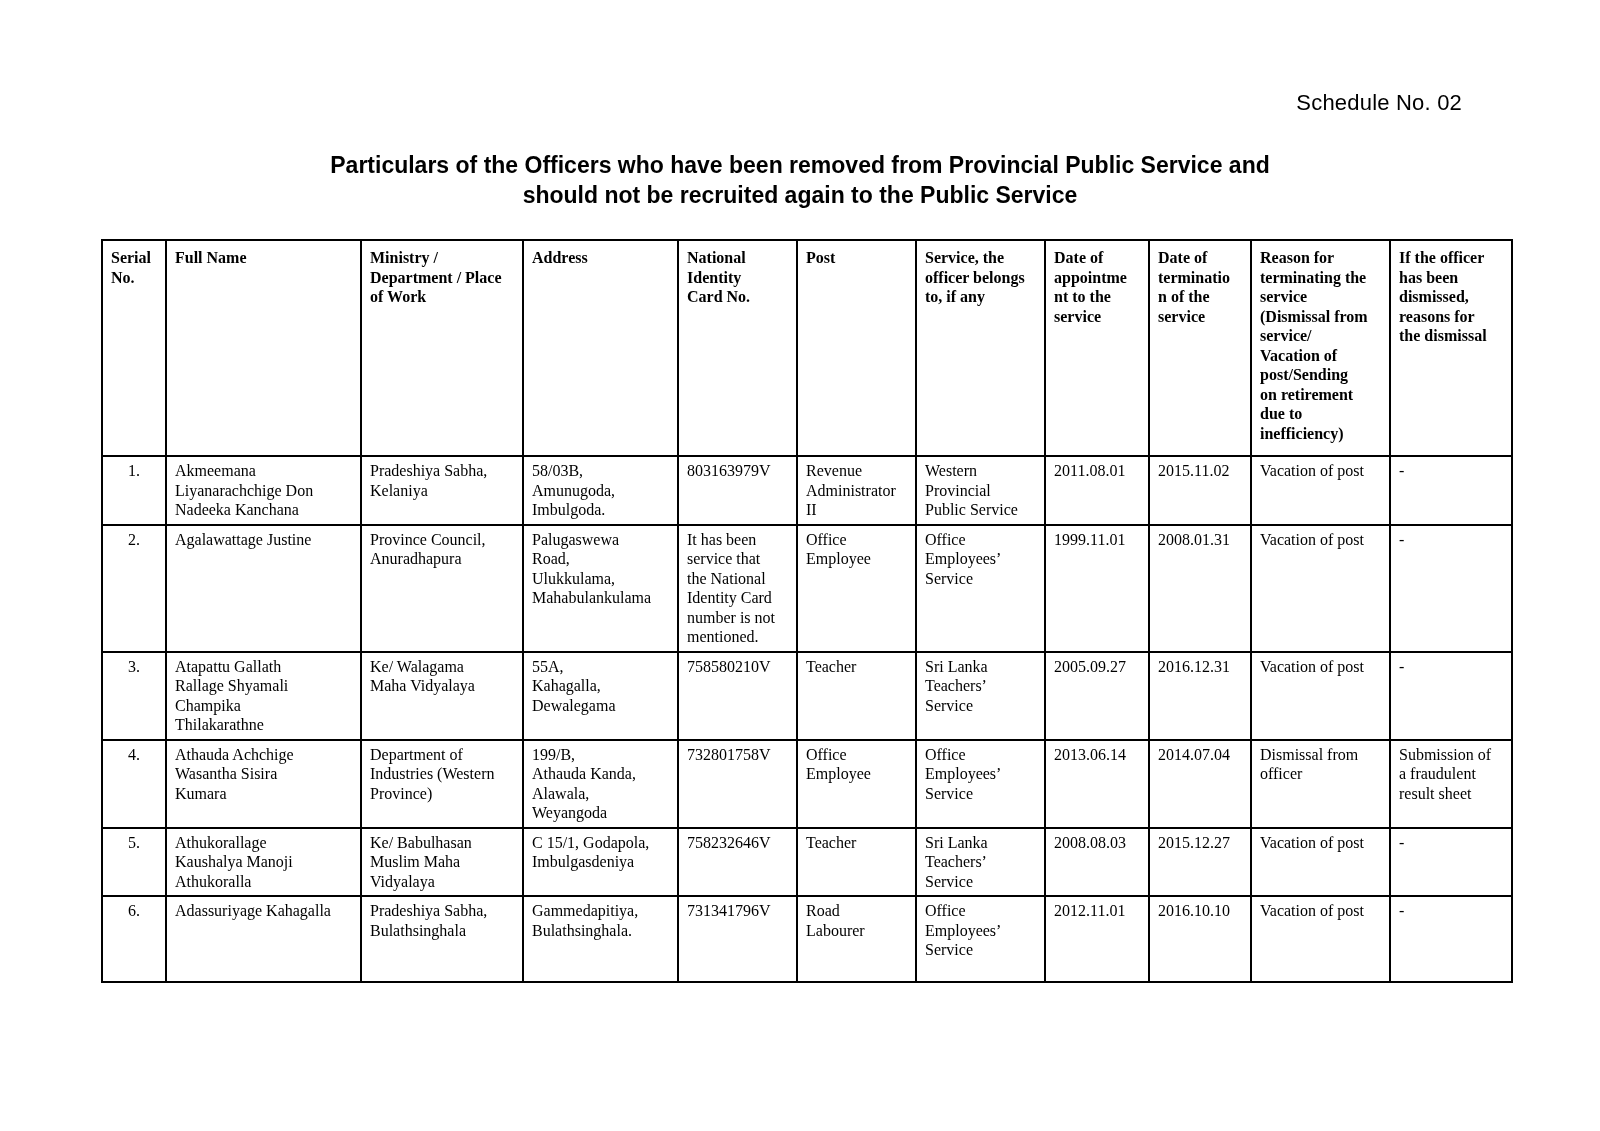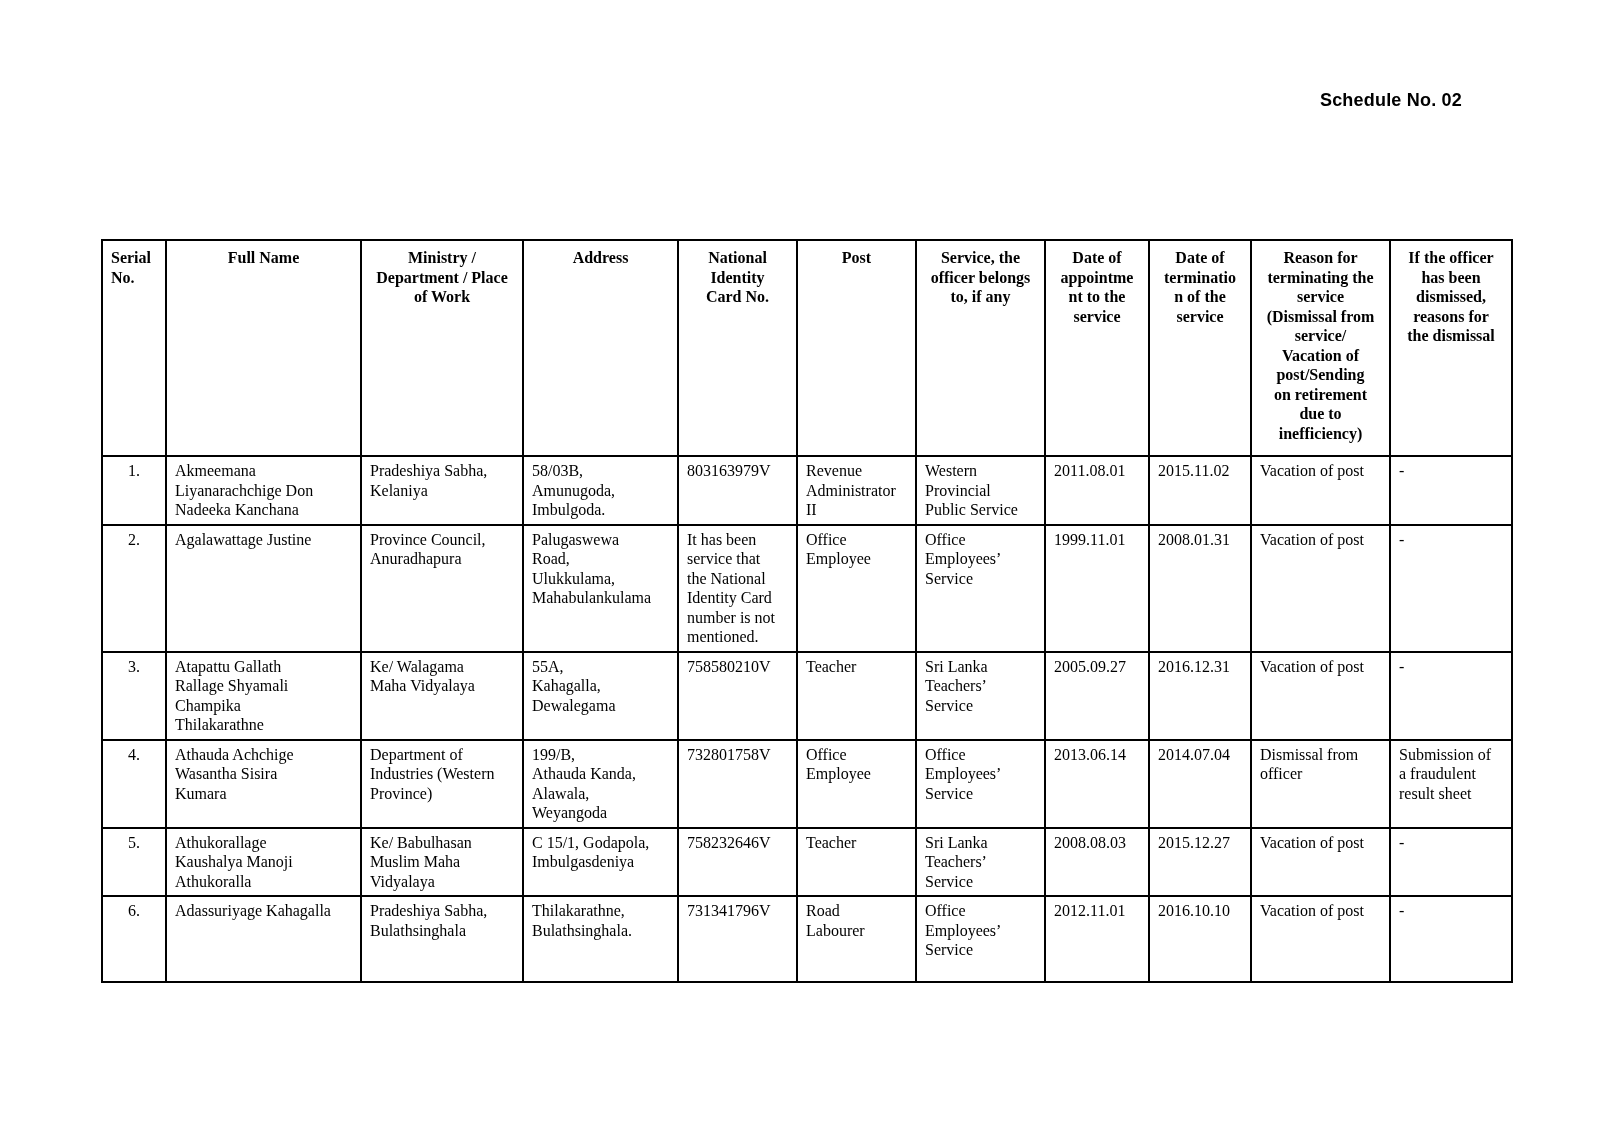--- a/index.html
+++ b/index.html
@@ -11,22 +11,22 @@
     background: #ffffff;
     color: #000000;
     font-family: "Liberation Serif", serif;
     overflow: hidden;
   }
   .schedule-label {
     position: absolute;
     top: 90px;
     right: 138px;
     font-family: "Liberation Sans", sans-serif;
-    font-weight: 700;
-    font-size: 18px;
+    font-weight: 400;
+    font-size: 22px;
     letter-spacing: 0.2px;
   }
   .doc-heading {
     position: absolute;
     top: 150px;
     left: 0;
     width: 1600px;
     text-align: center;
     font-family: "Liberation Sans", sans-serif;
     font-weight: 700;
@@ -46,40 +46,42 @@
     border: 2px solid #000000;
     vertical-align: top;
     font-size: 16px;
     line-height: 19.5px;
     white-space: pre-line;
     padding: 4px 8px;
     overflow: hidden;
   }
   .officers-table th {
     font-weight: 700;
-    text-align: center;
+    text-align: left;
     padding-top: 7px;
   }
   .officers-table th.serial-col { text-align: left; margin-left: 24px; }
   .officers-table td.cell-serial { text-align: center; }
   tr.header-row       { height: 216px; }
   tbody tr:nth-child(1) { height: 59px; }
   tbody tr:nth-child(2) { height: 117px; }
   tbody tr:nth-child(3) { height: 81px; }
   tbody tr:nth-child(4) { height: 81px; }
   tbody tr:nth-child(5) { height: 59px; }
   tbody tr:nth-child(6) { height: 86px; }
 </style>
 </head>
 <body>
 
 <div class="page">
 
   <div class="schedule-label">Schedule No. 02</div>
 
+  <div class="doc-heading">Particulars of the Officers who have been removed from Provincial Public Service and
+should not be recruited again to the Public Service</div>
 
   <table class="officers-table">
     <colgroup>
       <col style="width:64px">
         <col style="width:195px">
         <col style="width:162px">
         <col style="width:155px">
       <col style="width:119px">
         <col style="width:119px">
         <col style="width:129px">
@@ -242,21 +244,21 @@
         <td>2008.08.03</td>
         <td>2015.12.27</td>
         <td>Vacation of post</td>
         <td>-</td>
       </tr>
       <tr>
         <td class="cell-serial">6.</td>
         <td>Adassuriyage Kahagalla</td>
         <td>Pradeshiya Sabha,
 Bulathsinghala</td>
-        <td>Thilakarathne,
+        <td>Gammedapitiya,
 Bulathsinghala.</td>
         <td>731341796V</td>
         <td>Road
 Labourer</td>
         <td>Office
 Employees’
 Service</td>
         <td>2012.11.01</td>
         <td>2016.10.10</td>
         <td>Vacation of post</td>

